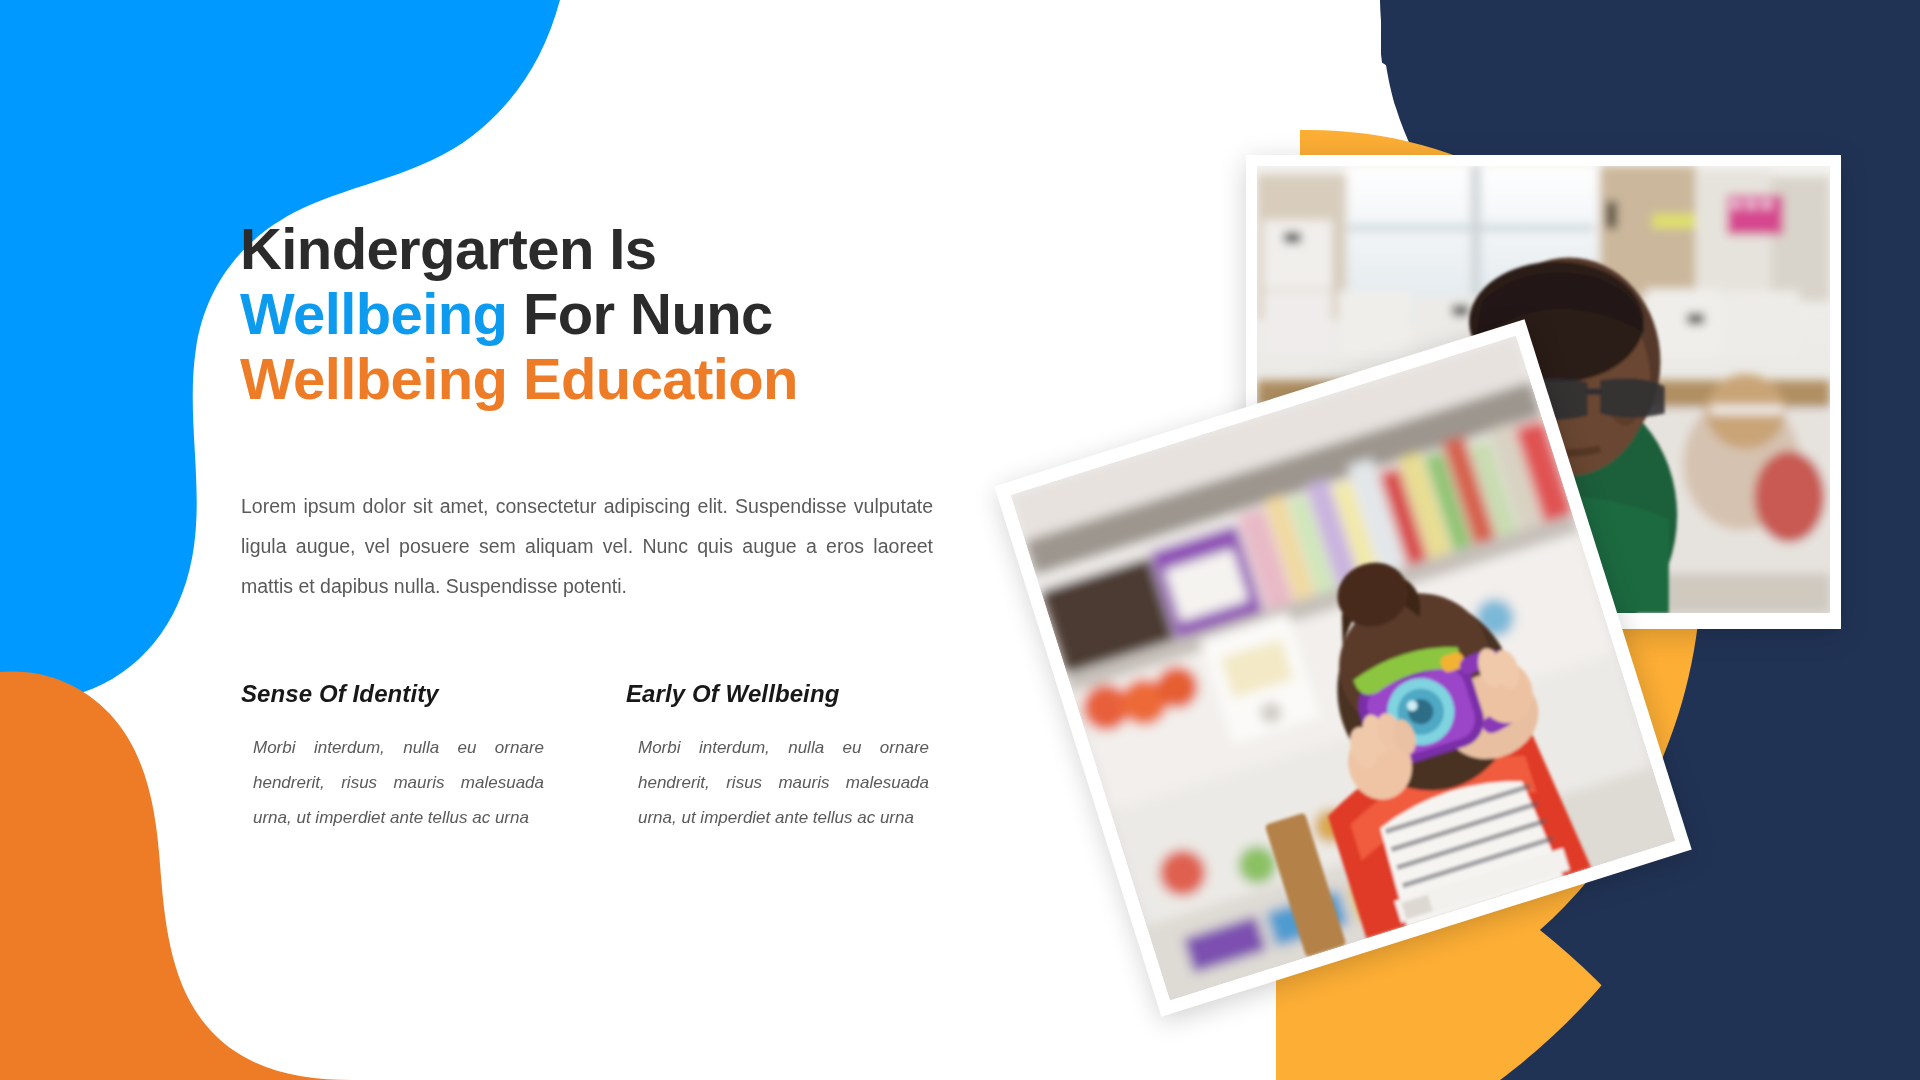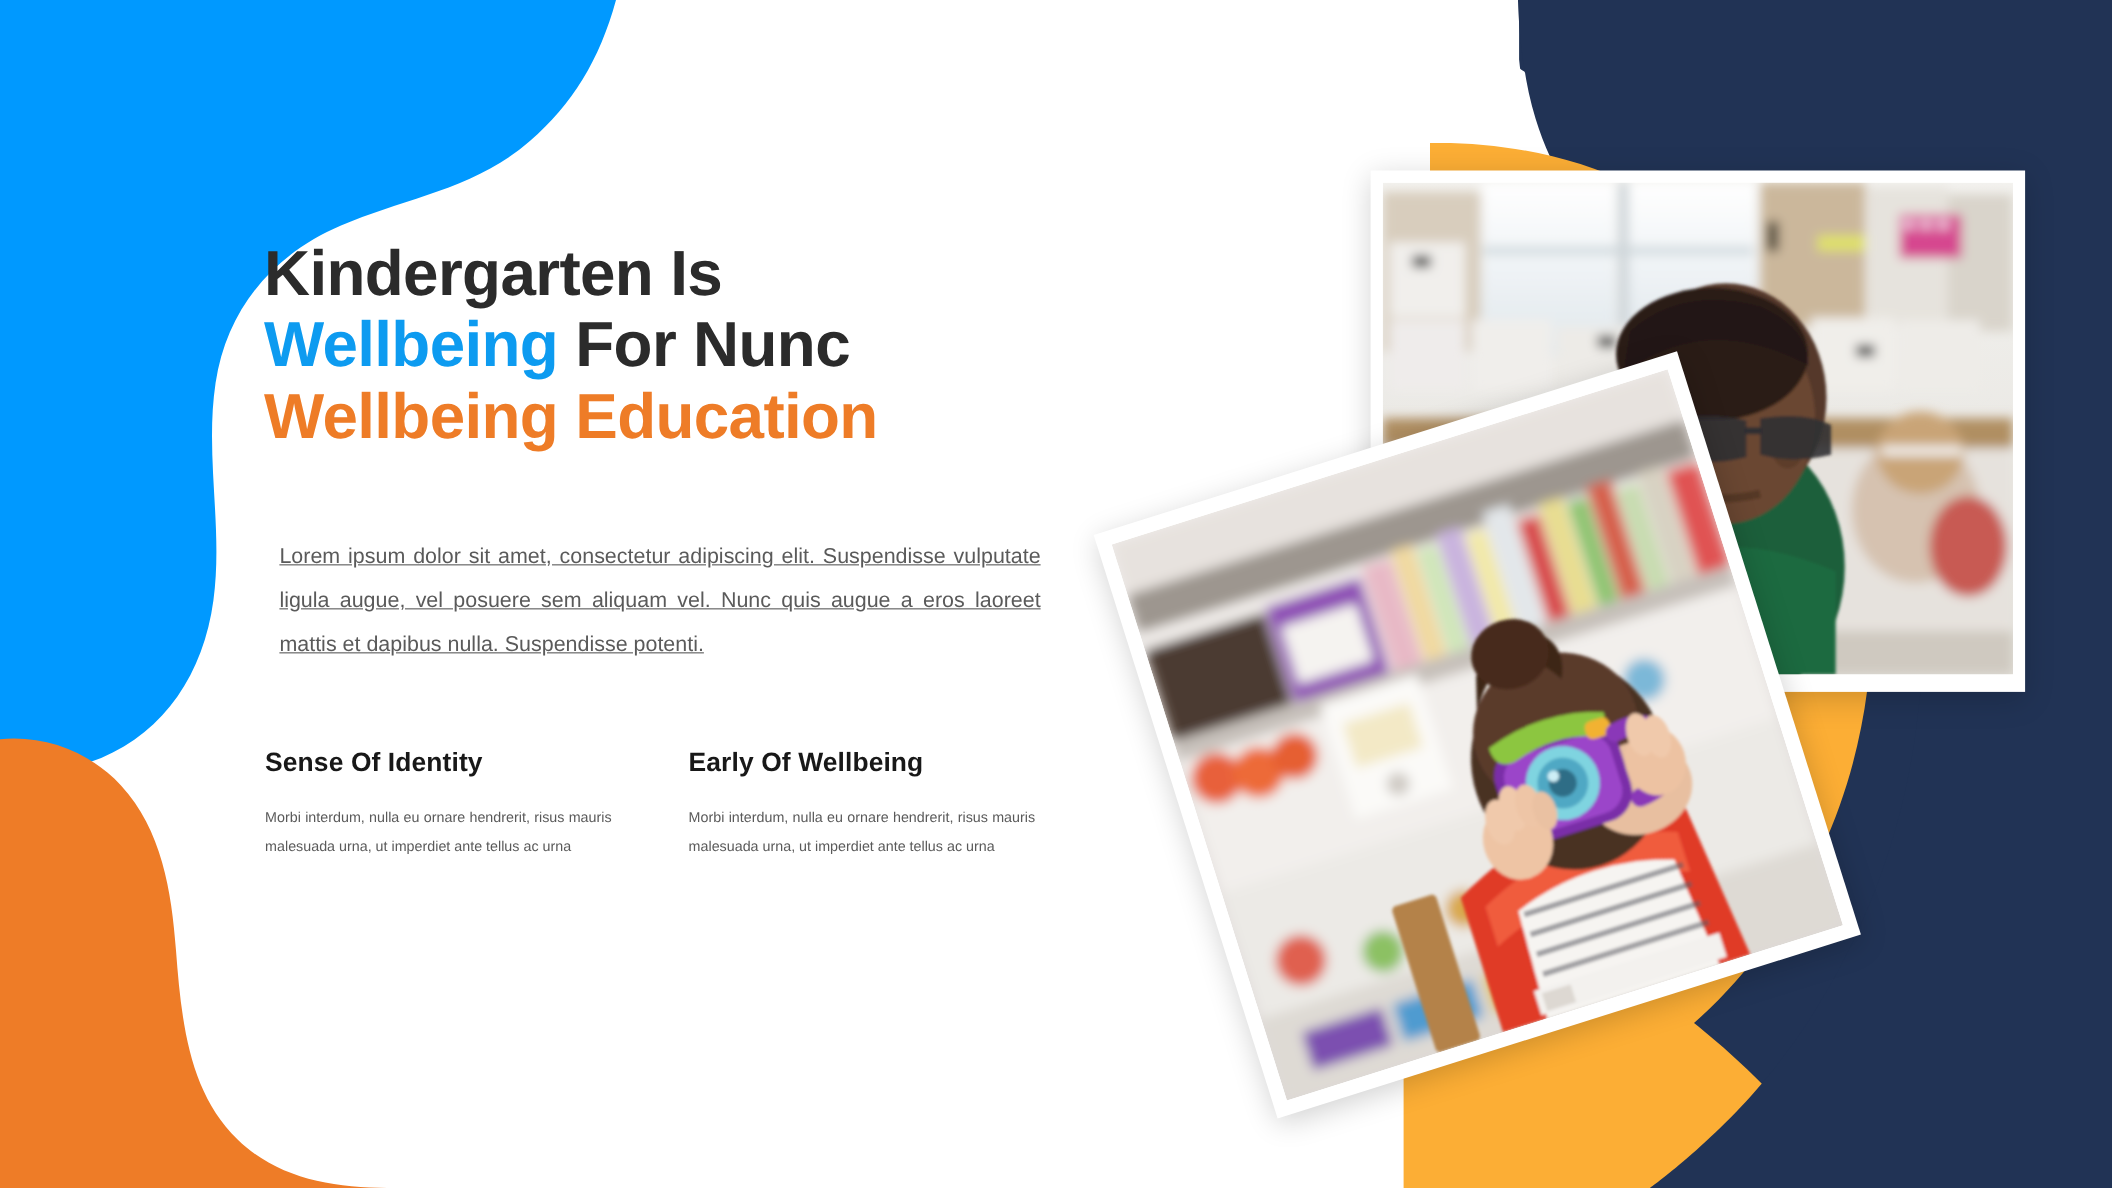--- a/index.html
+++ b/index.html
@@ -44,44 +44,43 @@
     font-weight:700;
     line-height:1.12;
     letter-spacing:-0.6px;
     color:#2b2b2b;
   }
   #headline .l { display:block; white-space:nowrap; }
   .tk-blue   { color:#0D9BF0; }
   .tk-orange { color:#EE7C27; }
 
   #lead {
-    position:absolute; top:466px; left:14px; width:692px;
+    position:absolute; top:466px; left:1px; width:692px;
     font-size:19.5px;
     line-height:2.06;
     color:#5a5a5a;
     text-align:justify;
-    text-decoration:underline;
-  }
-
-  #cols { position:absolute; top:680px; left:1px; width:700px; display:flex; gap:70px; }
+  }
+
+  #cols { position:absolute; top:680px; left:1px; width:700px; display:flex; gap:70px;font-style:italic; }
   .col { width:320px; }
   .col-h {
     font-size:24px;
     font-weight:600;
     color:#181818;
     margin:0 0 22px 0;
     letter-spacing:0.1px;
     white-space:nowrap;
   }
   .col-p {
-    font-size:13px;
+    font-size:17px;
     line-height:2.06;
     color:#5a5a5a;
     text-align:justify;
-    margin:0;
+    margin:12px;
   }
 </style>
 </head>
 <body>
 
 <div id="slide">
 
   <svg class="bg-layer" viewBox="0 0 1920 1080" width="1920" height="1080" xmlns="http://www.w3.org/2000/svg">
 
     <path d="M0,0 L560,0 C545,55 520,95 482,128

